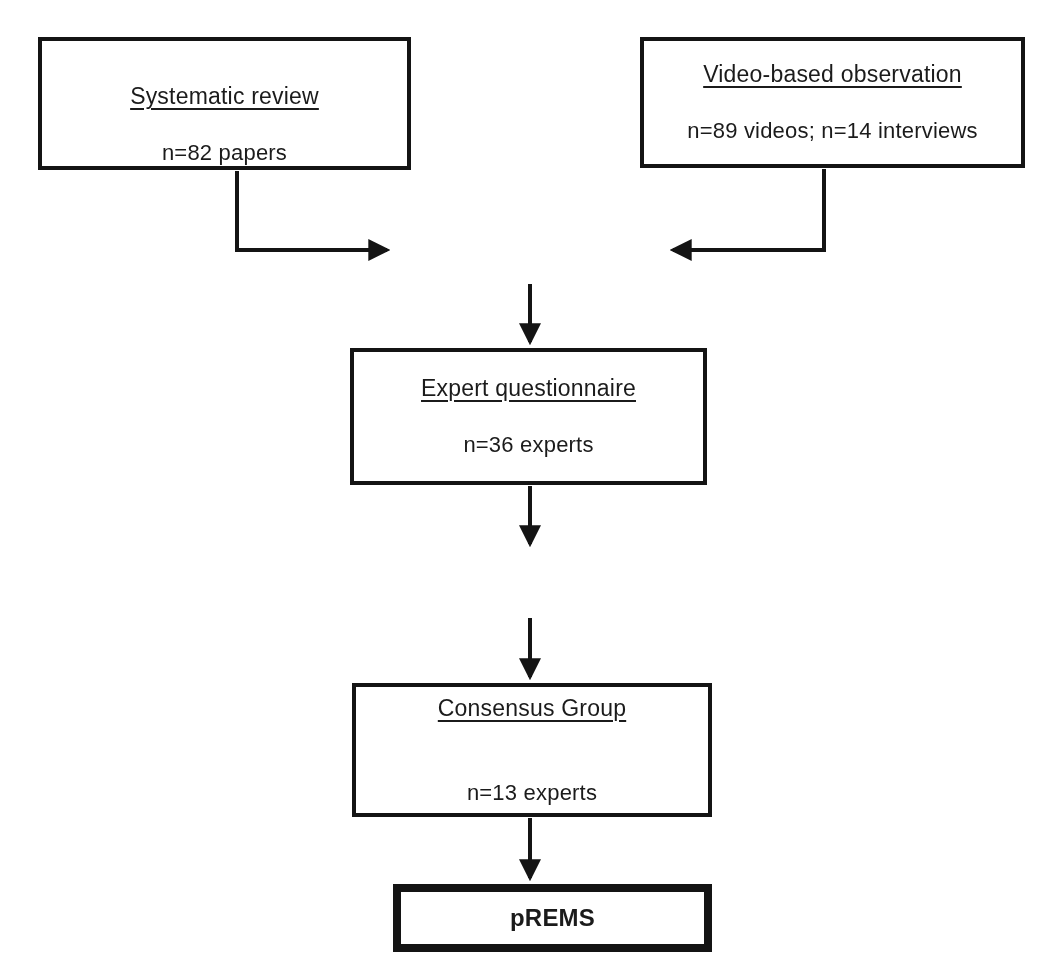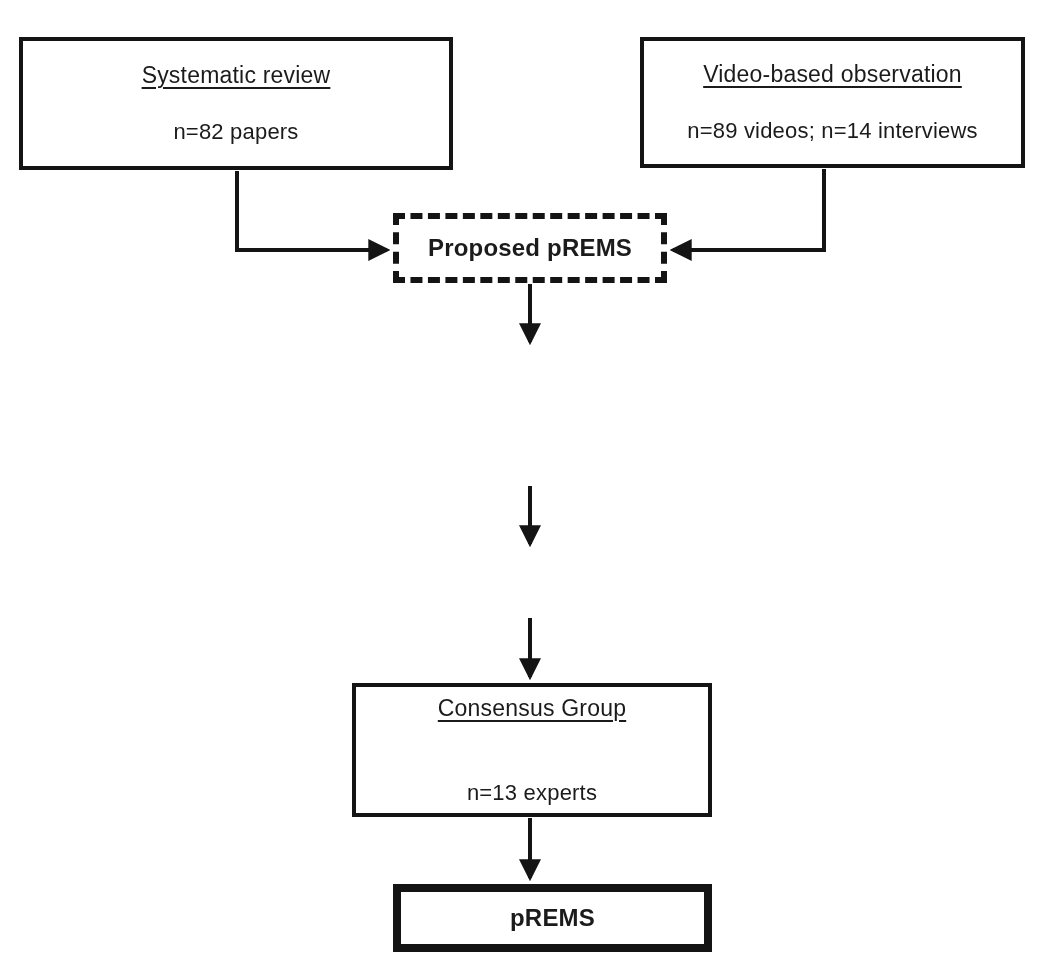--- a/index.html
+++ b/index.html
@@ -55,21 +55,21 @@
     font-weight: 400;
     margin-top: 30px;
     letter-spacing: 0.2px;
   }
   .node .bold-label {
     font-size: 24px;
     font-weight: 700;
     letter-spacing: 0.2px;
   }
   
-  #node-systematic-review   { left: 19px;  top: 37px;  width: 434px; height: 133px; }
+  #node-systematic-review   { left: 38px;  top: 37px;  width: 373px; height: 133px; justify-content: flex-end; }
   #node-video-observation   { left: 640px; top: 37px;  width: 385px; height: 131px; }
   #node-proposed-prems      { left: 393px; top: 213px; width: 274px; height: 70px;  }
   #node-expert-questionnaire{ left: 350px; top: 348px; width: 357px; height: 137px; }
   #node-modified-prems      { left: 393px; top: 550px; width: 274px; height: 67px;  }
   #node-consensus-group     { left: 352px; top: 683px; width: 360px; height: 134px; gap: 28px; }
   #node-prems               { left: 393px; top: 884px; width: 319px; height: 68px;  }
 </style>
 </head>
 <body>
 
@@ -92,24 +92,25 @@
   <div class="node solid" id="node-systematic-review">
     <div class="title">Systematic review</div>
     <div class="detail">n=82 papers</div>
   </div>
 
   <div class="node solid" id="node-video-observation">
     <div class="title">Video-based observation</div>
     <div class="detail">n=89 videos; n=14 interviews</div>
   </div>
 
-  <div class="node dashed" id="node-proposed-prems">
-    <div class="bold-label">Proposed pREMS</div>
+
+  <div class="node solid" id="node-expert-questionnaire">
+    <div class="title">Expert questionnaire</div>
+    <div class="detail">n=36 experts</div>
   </div>
-
 
 
   <div class="node solid" id="node-consensus-group">
     <div class="title">Consensus Group</div>
     <div class="detail">n=13 experts</div>
   </div>
 
   <div class="node thick" id="node-prems">
     <div class="bold-label">pREMS</div>
   </div>

